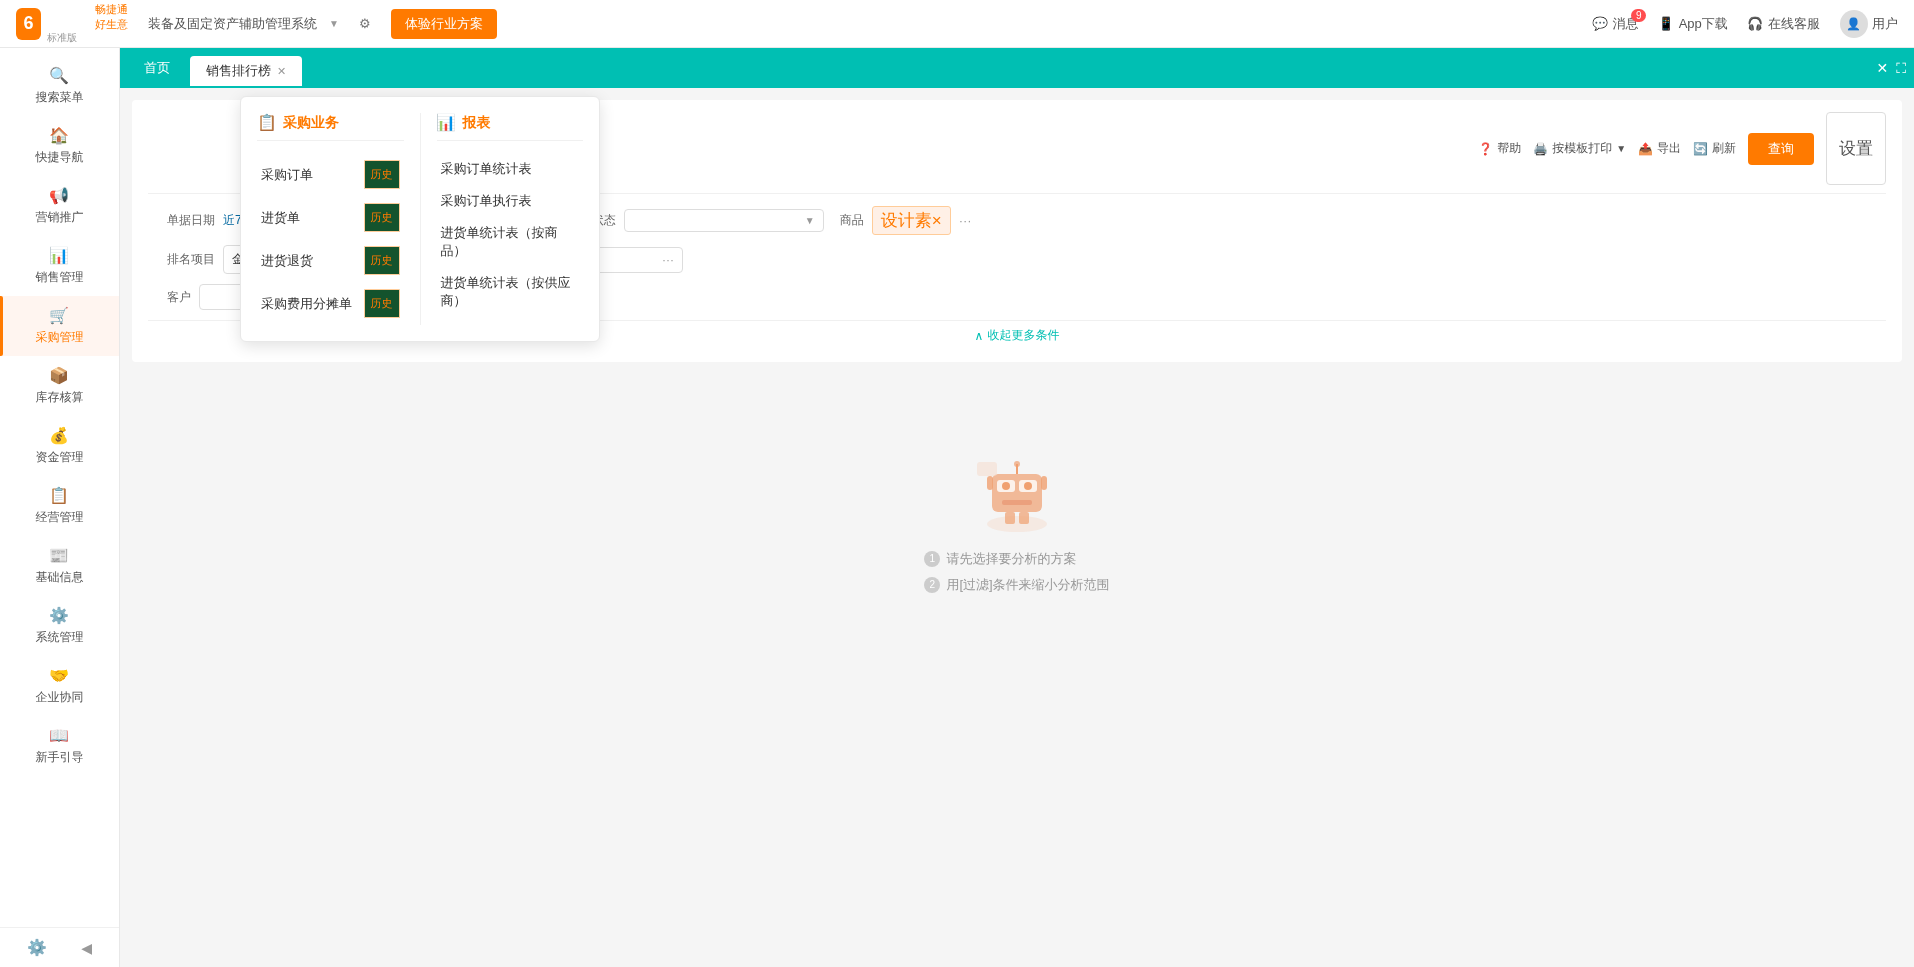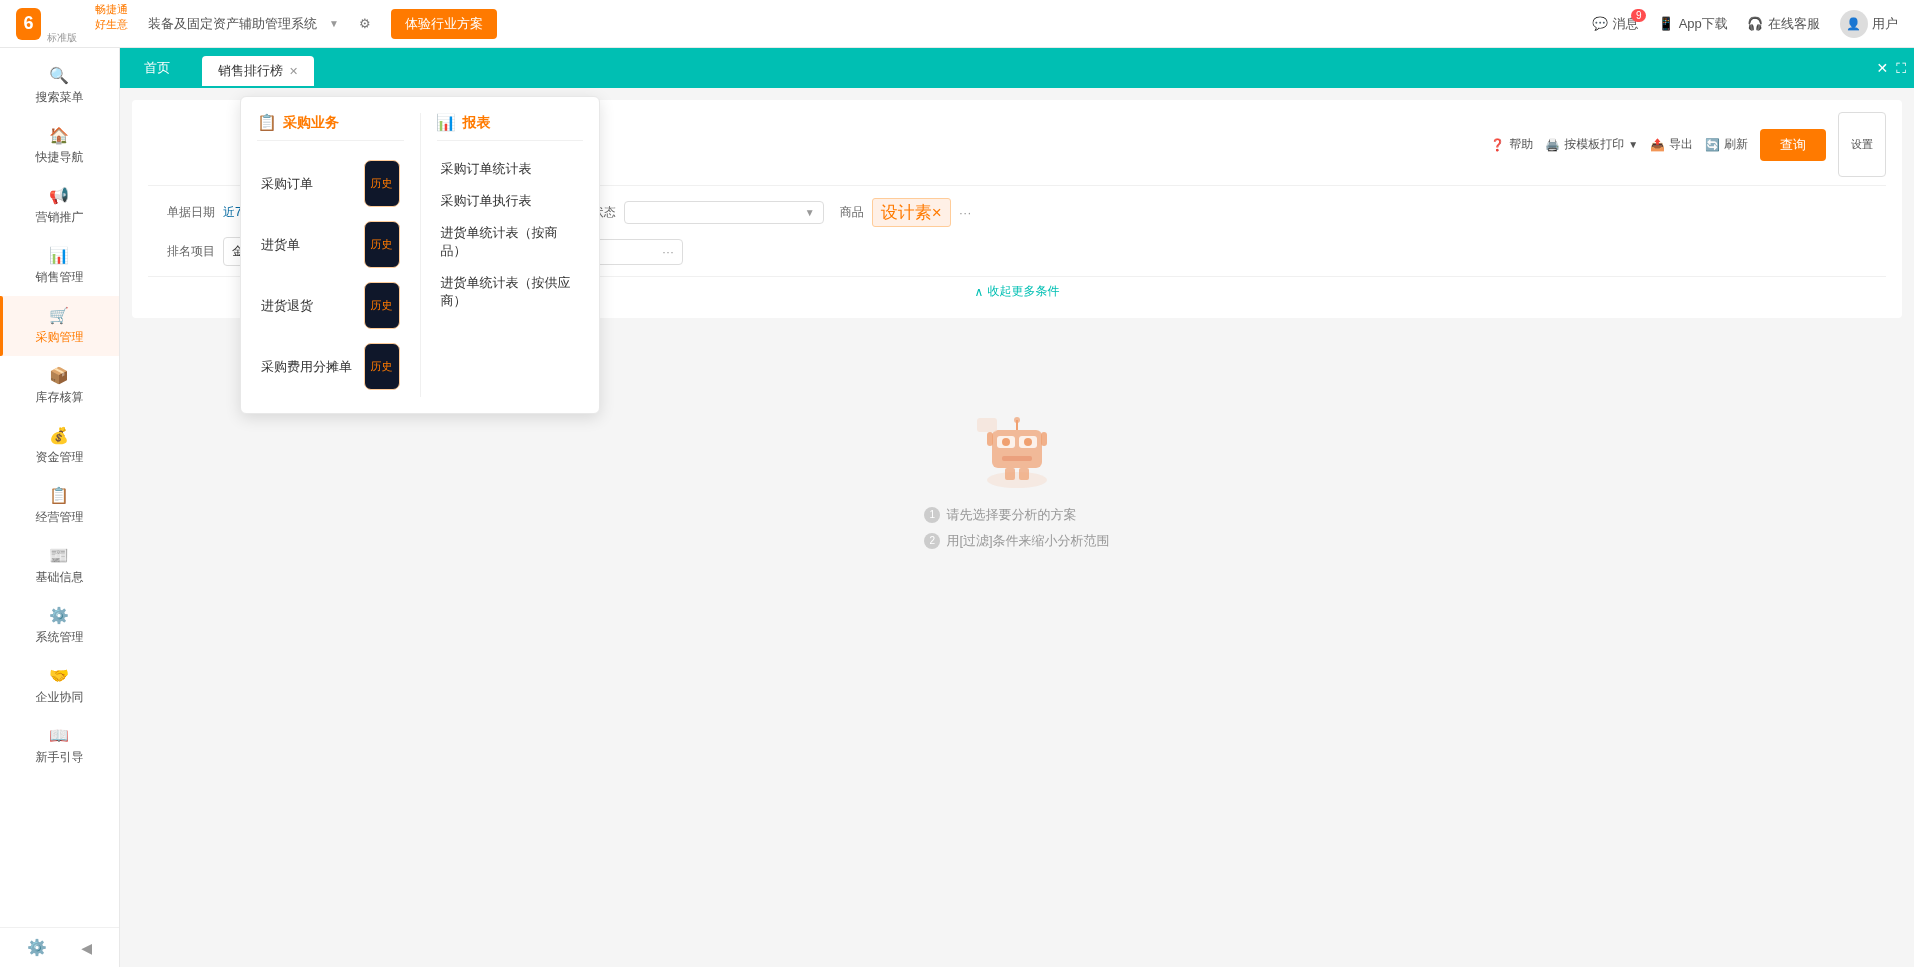--- a/index.html
+++ b/index.html
@@ -36,37 +36,37 @@
     .sidebar-item.active::left-border { content: ''; position: absolute; left: 0; top: 0; bottom: 0; width: 3px; background: #ff7a00; }
     .sidebar-item .icon { font-size: 16px; }
     .sidebar-item-label { font-size: 12px; text-align: center; }
     .active-indicator { position: absolute; left: 0; top: 0; bottom: 0; width: 3px; background: #ff7a00; border-radius: 0 2px 2px 0; }
     .sidebar-bottom { display: flex; align-items: center; justify-content: space-around; padding: 10px; border-top: 1px solid #f0f0f0; }
 
     
     .content-area { flex: 1; display: flex; flex-direction: column; overflow: hidden; position: relative; }
 
     
-    .tab-bar { height: 40px; background: #00bfb3; display: flex; align-items: center; padding: 0 8px; gap: 16px; flex-shrink: 0; }
+    .tab-bar { height: 40px; background: #00bfb3; display: flex; align-items: center; padding: 0 8px; gap: 4px; flex-shrink: 0; }
     .tab-item { padding: 6px 16px; border-radius: 4px 4px 0 0; cursor: pointer; font-size: 13px; display: flex; align-items: center; gap: 6px; }
     .tab-item.home { color: #fff; background: transparent; }
     .tab-item.active { background: #fff; color: #333; margin-top: 6px; }
     .tab-close { font-size: 11px; color: #999; cursor: pointer; }
     .tab-bar-right { margin-left: auto; display: flex; align-items: center; gap: 8px; }
     .tab-bar-icon { color: #fff; cursor: pointer; font-size: 14px; }
 
     
     .page-content { flex: 1; overflow-y: auto; background: #f5f5f5; padding: 12px; }
 
     
     .filter-area { background: #fff; border-radius: 4px; padding: 12px 16px; margin-bottom: 12px; }
     .filter-toolbar { display: flex; align-items: center; justify-content: flex-end; gap: 12px; margin-bottom: 12px; padding-bottom: 8px; border-bottom: 1px solid #f0f0f0; }
     .toolbar-btn { display: flex; align-items: center; gap: 4px; cursor: pointer; color: #555; font-size: 12px; }
     .query-btn { background: #ff7a00; color: #fff; border: none; border-radius: 4px; padding: 7px 20px; cursor: pointer; font-size: 13px; }
-    .settings-btn { background: #fff; color: #555; border: 1px solid #ddd; border-radius: 4px; padding: 24px 12px; cursor: pointer; font-size: 11px; }
+    .settings-btn { background: #fff; color: #555; border: 1px solid #ddd; border-radius: 4px; padding: 24px 12px; cursor: pointer; font-size: 17px; }
 
     .filter-row { display: flex; align-items: center; gap: 16px; margin-bottom: 10px; flex-wrap: wrap; margin-left: 19px; }
     .filter-group { display: flex; align-items: center; gap: 8px; }
     .filter-label { color: #666; font-size: 12px; white-space: nowrap; }
     .filter-input { border: 1px solid #ddd; border-radius: 4px; padding: 5px 8px; font-size: 12px; color: #333; min-width: 180px; display: flex; align-items: center; justify-content: space-between; cursor: pointer; }
     .filter-select { border: 1px solid #ddd; border-radius: 4px; padding: 5px 8px; font-size: 12px; color: #333; min-width: 140px; display: flex; align-items: center; justify-content: space-between; cursor: pointer; }
     .filter-tag { background: #fff0e6; color: #ff7a00; border: 1px solid #ffcc99; border-radius: 3px; padding: 2px 8px; font-size: 17px; display: flex; align-items: center; gap: 4px; }
     .filter-dots { color: #999; cursor: pointer; }
 
     .collapse-row { display: flex; align-items: center; justify-content: center; padding: 6px; cursor: pointer; color: #00bfb3; font-size: 12px; gap: 4px; border-top: 1px solid #f0f0f0; }
@@ -76,21 +76,21 @@
     .empty-icon { width: 100px; height: 80px; position: relative; }
     .empty-text { color: #999; font-size: 13px; line-height: 2; }
     .empty-text-item { display: flex; align-items: center; gap: 6px; }
     .empty-text-num { width: 16px; height: 16px; background: #ccc; border-radius: 50%; color: #fff; font-size: 10px; display: flex; align-items: center; justify-content: center; }
     .dropdown-menu { position: absolute; top: 48px; left: 120px; background: #fff; border: 1px solid #e8e8e8; border-radius: 6px; box-shadow: 0 4px 16px rgba(0,0,0,0.12); z-index: 200; width: 360px; padding: 16px; display: flex; gap: 16px; }
     .menu-column { flex: 1; }
     .menu-column-title { display: flex; align-items: center; gap: 6px; font-size: 14px; font-weight: bold; color: #ff7a00; margin-bottom: 12px; padding-bottom: 8px; border-bottom: 1px solid #f0f0f0; }
     .menu-column-title .col-icon { font-size: 16px; }
     .menu-item-row { display: flex; align-items: center; justify-content: space-between; padding: 7px 4px; cursor: pointer; border-radius: 4px; }
     .menu-item-text { font-size: 13px; color: #333; }
-    .menu-history-badge { background: #0f172a; color: #ff7a00; border: 1px solid #ffcc99; border-radius: 7px; padding: 15px 6px; font-size: 11px; }
+    .menu-history-badge { background: #14532d; color: #ff7a00; border: 1px solid #ffcc99; border-radius: 1px; padding: 6px 6px; font-size: 11px; }
 
     
     .robot-svg { width: 100px; height: 80px; }
   </style>
 </head>
 <body>
 
 <div class="app-wrapper">
 
   <div class="top-header">
@@ -271,20 +271,29 @@
             </div>
             <div class="filter-group">
               <span class="filter-label">业务员</span>
               <div class="filter-select" style="min-width:200px;">
                 <span></span>
                 <span style="color:#999;cursor:pointer;">···</span>
               </div>
             </div>
           </div>
 
+          <div class="filter-row">
+            <div class="filter-group">
+              <span class="filter-label">客户</span>
+              <div class="filter-select" style="min-width:200px;">
+                <span></span>
+                <span style="color:#999;cursor:pointer;">···</span>
+              </div>
+            </div>
+          </div>
 
           <div class="collapse-row">
             <span>∧</span>
             <span>收起更多条件</span>
           </div>
         </div>
 
         <div class="empty-state">
           <div class="empty-icon">
             <svg class="robot-svg" viewBox="0 0 100 80" xmlns="http://www.w3.org/2000/svg">

